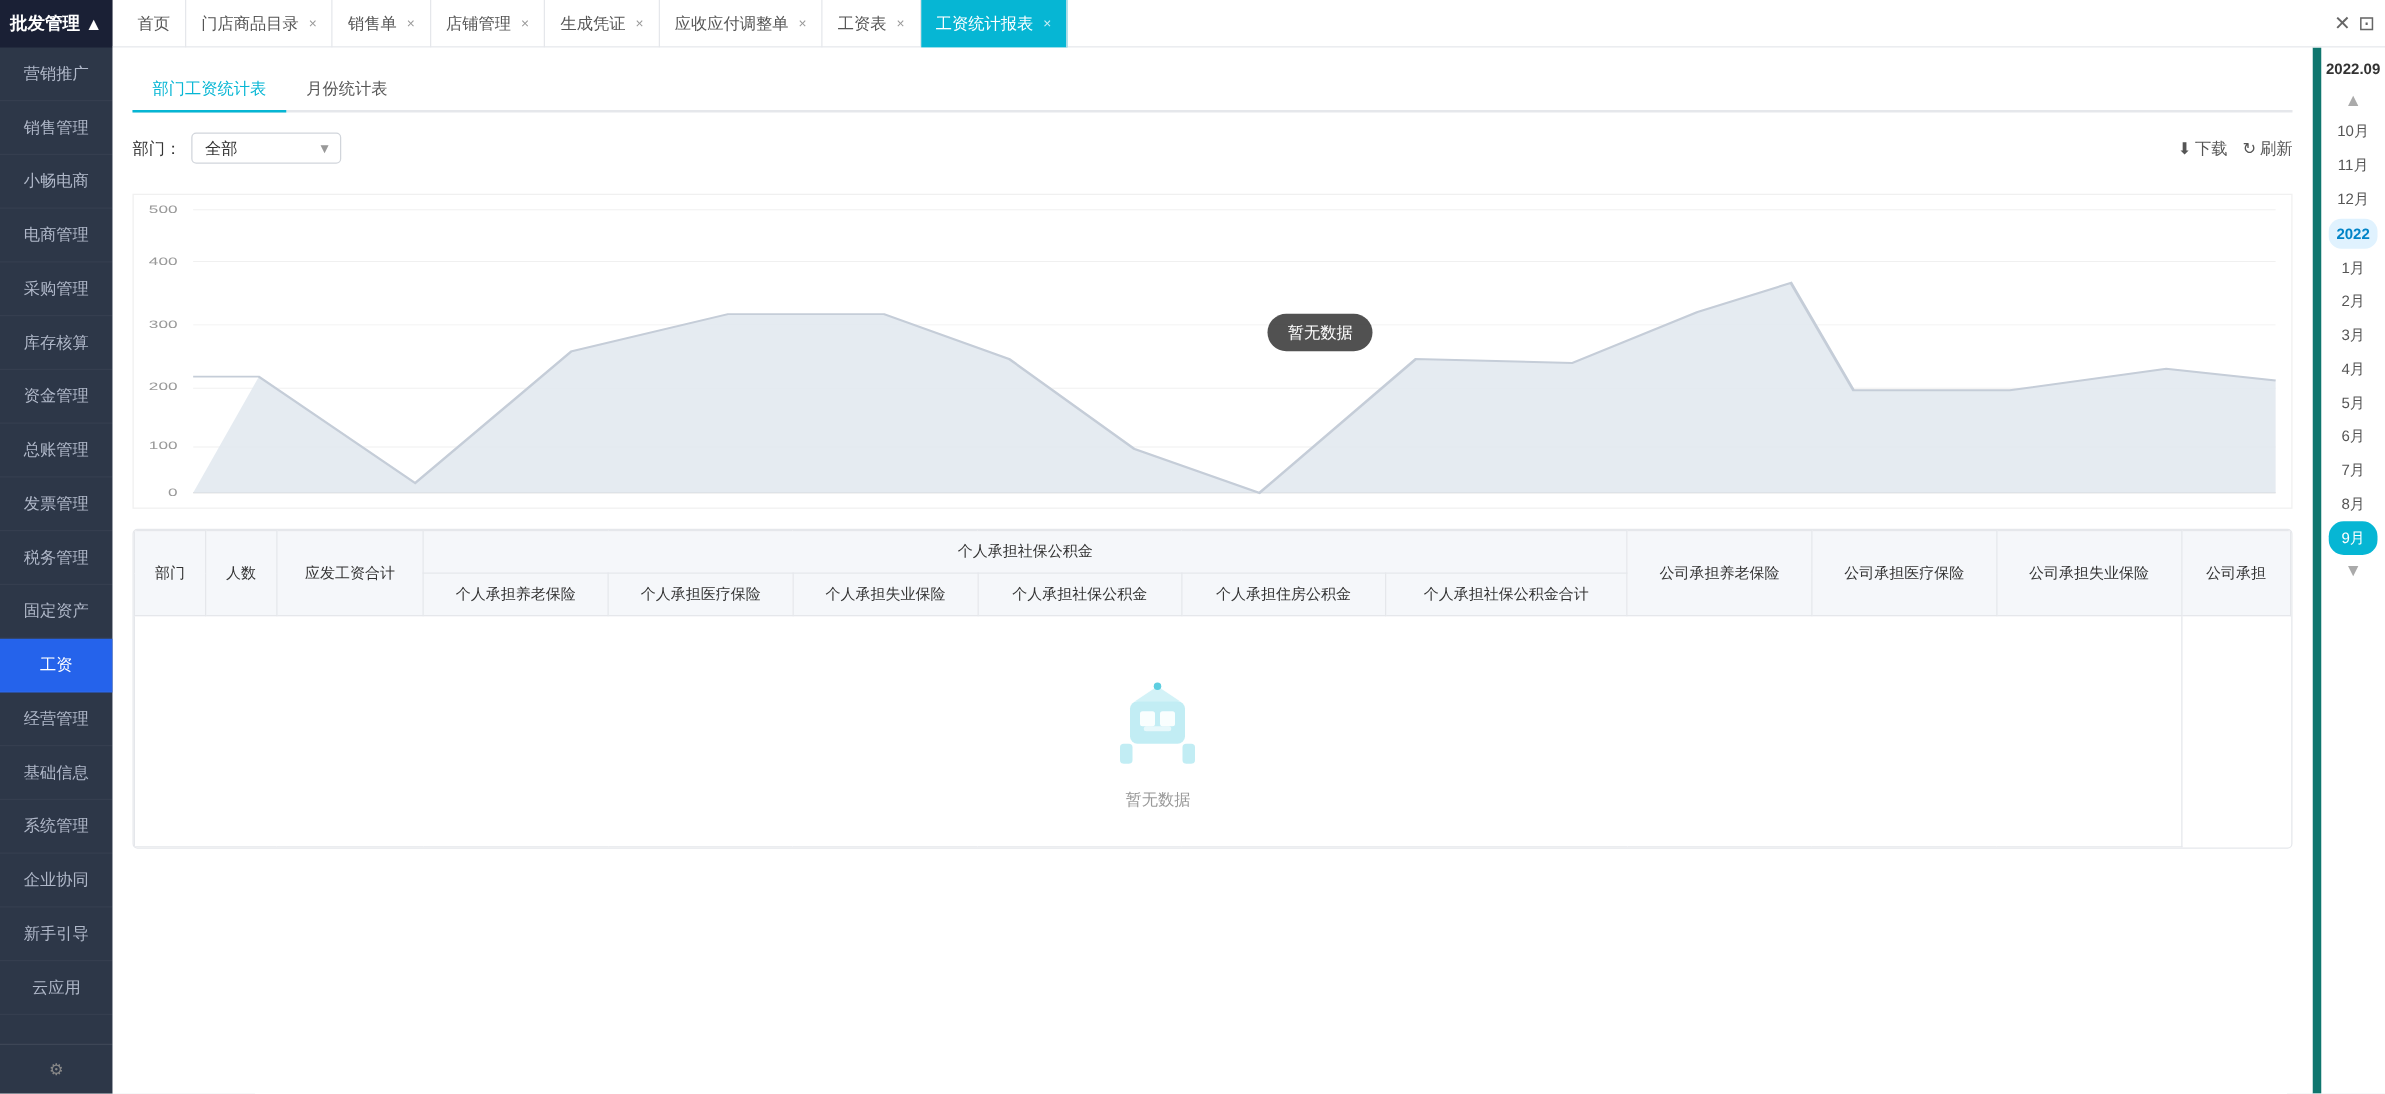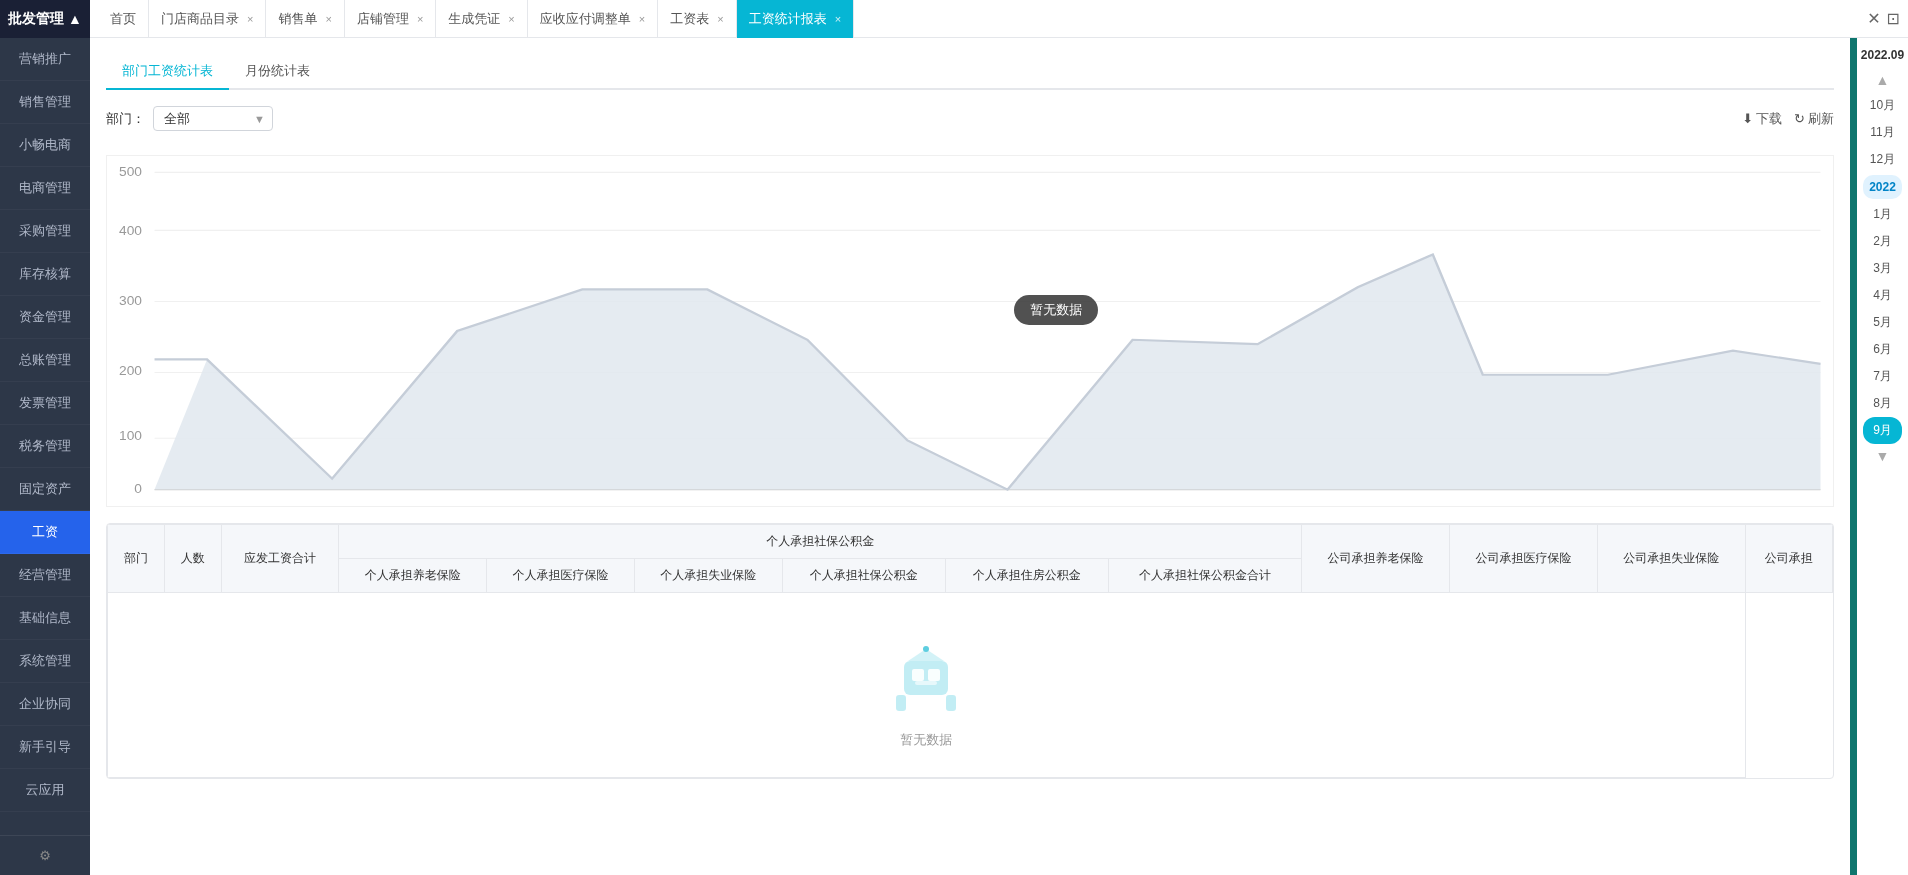--- a/index.html
+++ b/index.html
@@ -171,21 +171,21 @@
       gap: 12px;
       font-size: 13px;
       color: #555;
       cursor: pointer;
     }
     .toolbar-right span { display: flex; align-items: center; gap: 3px; }
 
     
     .chart-area {
       position: relative;
-      height: 352px;
+      height: 252px;
       border: 1px solid #f0f0f0;
       margin-bottom: 16px;
     }
     .chart-svg { width: 100%; height: 100%; }
 
     
     .no-data-tooltip {
       position: absolute;
       background: rgba(50,50,50,0.85);
       color: #fff;

